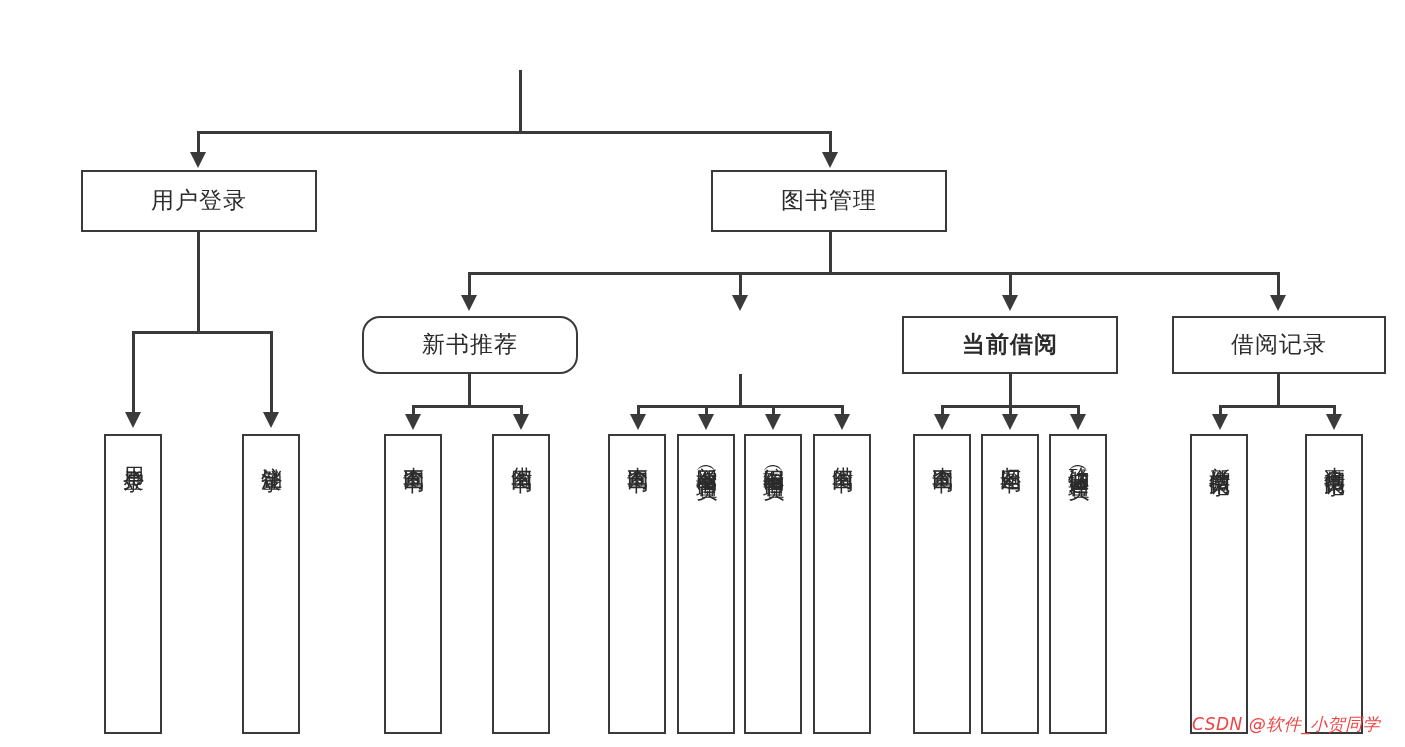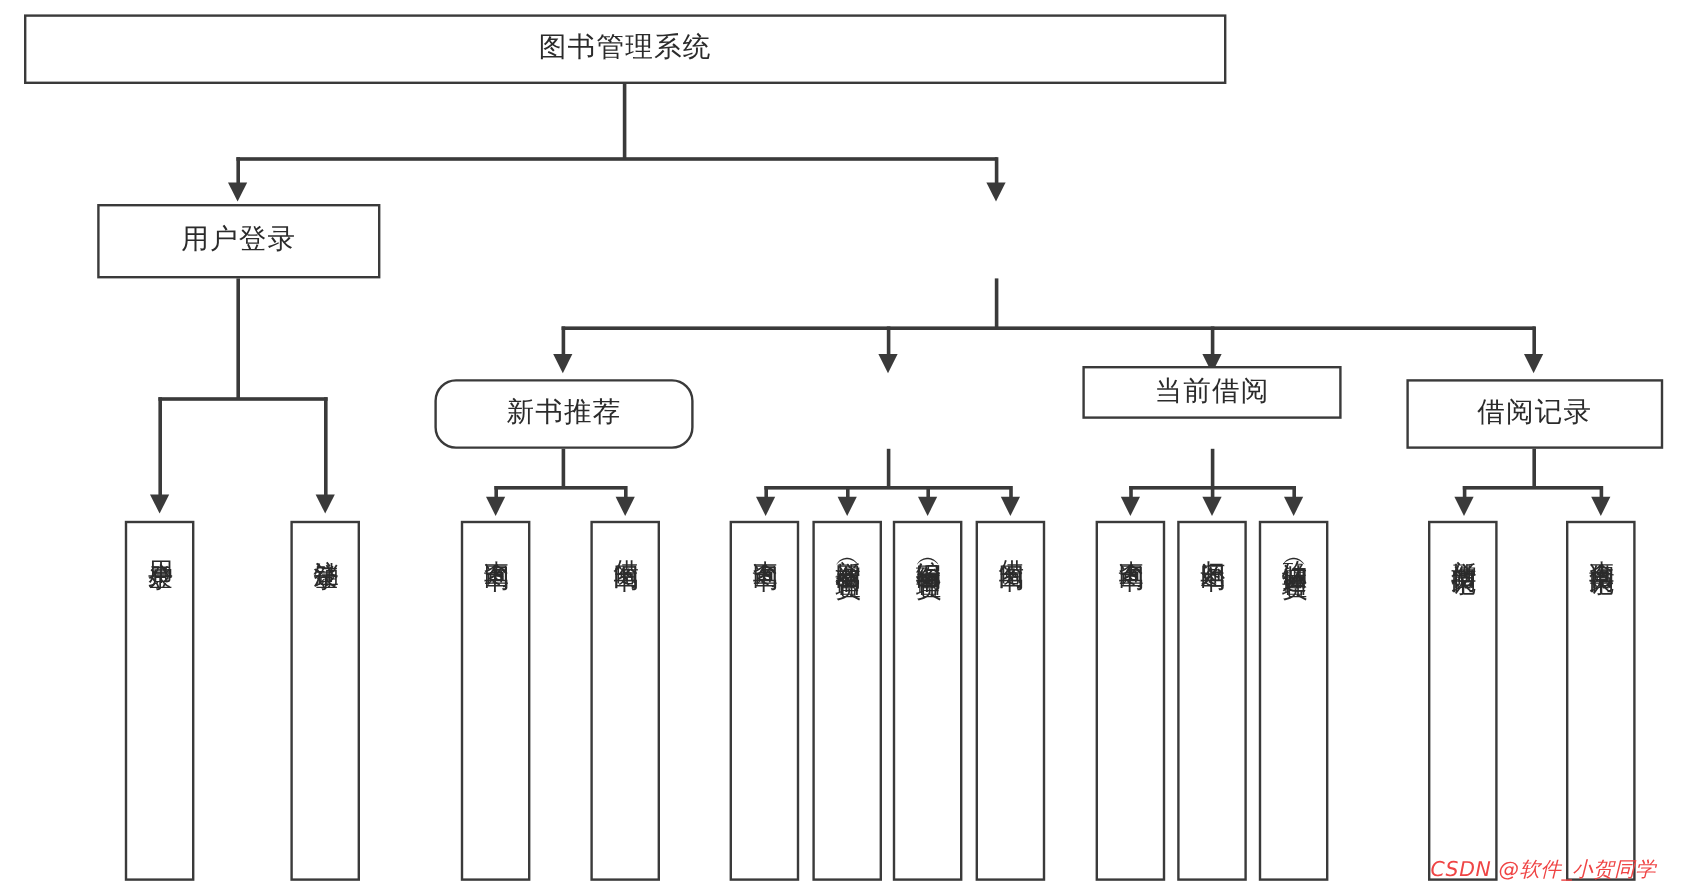--- a/index.html
+++ b/index.html
@@ -75,38 +75,38 @@
     letter-spacing: 0.5px;
     pointer-events: none;
     font-style: italic;
   }
 </style>
 </head>
 <body>
 
 <div id="canvas">
 
-  <div class="node root" style="left:20px; top:12px; width:1002px; height:58px;">
-    <span class="node-label">图书管理系统</span>
-  </div>
 
   <div class="edge v" style="left:519px; top:70px; width:2.5px; height:63px;"></div>
 
   <div class="edge h" style="left:197px; top:131px; width:634px; height:2.5px;"></div>
 
   <div class="edge v" style="left:197px; top:131px; width:2.5px; height:25px;"></div>
   <div class="arrow" style="left:190px; top:152px;"></div>
 
   <div class="edge v" style="left:829px; top:131px; width:2.5px; height:25px;"></div>
   <div class="arrow" style="left:822px; top:152px;"></div>
 
   <div class="node horizontal" style="left:81px; top:170px; width:236px; height:62px;">
     <span class="node-label">用户登录</span>
   </div>
 
+  <div class="node horizontal" style="left:711px; top:170px; width:236px; height:62px;">
+    <span class="node-label">图书管理</span>
+  </div>
 
   <div class="edge v" style="left:197px; top:232px; width:2.5px; height:101px;"></div>
   <div class="edge h" style="left:132px; top:331px; width:141px; height:2.5px;"></div>
   <div class="edge v" style="left:132px; top:331px; width:2.5px; height:85px;"></div>
   <div class="arrow" style="left:125px; top:412px;"></div>
   <div class="edge v" style="left:270px; top:331px; width:2.5px; height:85px;"></div>
   <div class="arrow" style="left:263px; top:412px;"></div>
 
   <div class="edge v" style="left:829px; top:232px; width:2.5px; height:42px;"></div>
   <div class="edge h" style="left:468px; top:272px; width:811px; height:2.5px;"></div>
@@ -119,21 +119,21 @@
 
   <div class="edge v" style="left:1009px; top:272px; width:2.5px; height:27px;"></div>
   <div class="arrow" style="left:1002px; top:295px;"></div>
 
   <div class="edge v" style="left:1277px; top:272px; width:2.5px; height:27px;"></div>
   <div class="arrow" style="left:1270px; top:295px;"></div>
 
   <div class="node horizontal" style="left:362px; top:316px; width:216px; height:58px;border-radius:18px;">
     <span class="node-label">新书推荐</span>
   </div>
-  <div class="node horizontal" style="left:902px; top:305px; width:216px; height:44px;">
+  <div class="node horizontal" style="left:902px; top:316px; width:216px; height:58px;font-weight:bold;">
     <span class="node-label">当前借阅</span>
   </div>
   <div class="node horizontal" style="left:1172px; top:316px; width:214px; height:58px;">
     <span class="node-label">借阅记录</span>
   </div>
 
   <div class="edge v" style="left:468px; top:374px; width:2.5px; height:33px;"></div>
   <div class="edge h" style="left:412px; top:405px; width:110px; height:2.5px;"></div>
   <div class="edge v" style="left:412px; top:405px; width:2.5px; height:13px;"></div>
   <div class="arrow" style="left:405px; top:414px;"></div>

